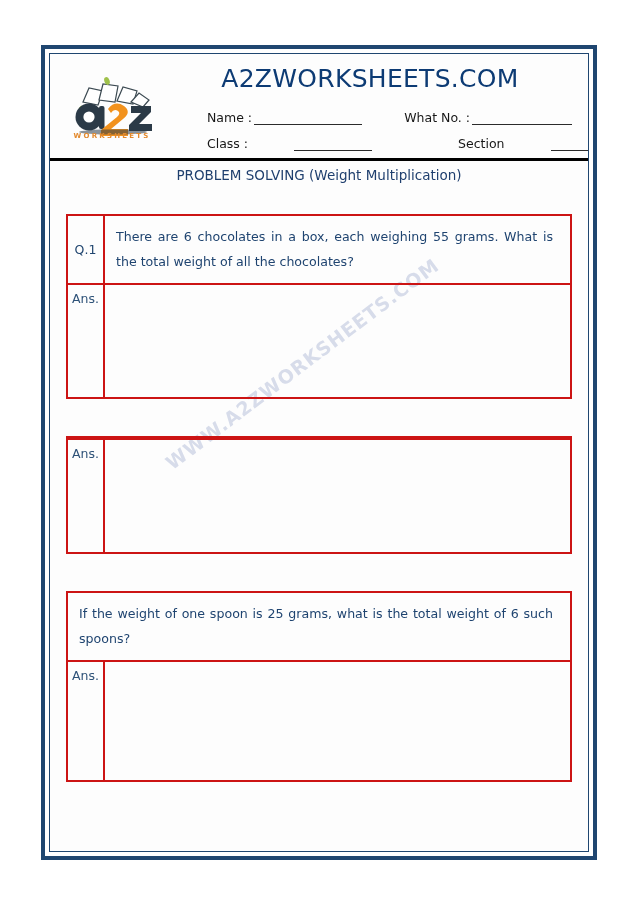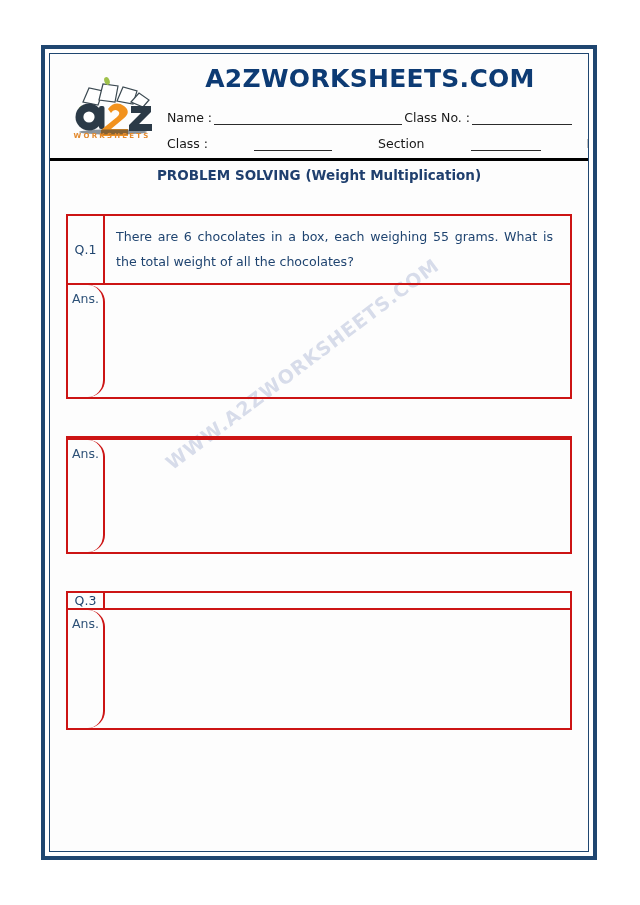--- a/index.html
+++ b/index.html
@@ -81,36 +81,36 @@
     letter-spacing: 2.2px;
     color: #e38a2e;
   }
   #site-title {
     position: absolute;
     left: 108px;
     right: 6px;
     top: 10px;
     text-align: center;
     font-size: 25px;
-    font-weight: bold;
+    font-weight: normal;
     color: #0d3b74;
     letter-spacing: 0.3px;
   }
   .field-row {
     position: absolute;
     left: 117px;
     right: 14px;
     display: flex;
     align-items: flex-end;
     font-size: 12.5px;
     color: #171717;
   }
   #field-row-1 { top: 56px; }
   #field-row-2 { top: 82px; gap: 44px; }
-  .field-label { white-space: nowrap; }
+  .field-label { white-space: nowrap; margin-left: 40px; }
   .field-line {
     border-bottom: 1px solid #2b2b2b;
     height: 12px;
     margin: 0 2px;
   }
   .grow { flex: 1 1 auto; }
   .w70 { width: 70px; flex: 0 0 70px; }
   .w78 { width: 78px; flex: 0 0 78px; }
   .w95 { width: 95px; flex: 0 0 95px; }
   .w100 { width: 100px; flex: 0 0 100px; }
@@ -125,21 +125,21 @@
   }
 
   
   #worksheet-title {
     position: absolute;
     left: 0;
     right: 0;
     top: 113px;
     text-align: center;
     font-size: 13.5px;
-    font-weight: bold;
+    font-weight: normal;
     color: #1f3f6e;
     z-index: 5;
   }
 
   
   #blocks {
     position: absolute;
     left: 16px;
     right: 16px;
     top: 160px;
@@ -180,21 +180,20 @@
   .ans-cell {
     flex: 0 0 37px;
     border-right: 2px solid #cc1414;
     box-sizing: border-box;
     display: flex;
     align-items: flex-start;
     justify-content: center;
     padding-top: 6px;
     font-size: 12.5px;
     color: #2e5278;
-    border-radius: 17px;
   }
   .ansbox-cell {
     flex: 1 1 auto;
   }
   .qrow.answer { min-height: 112px; }
   .qblock.b3 .qrow.answer { min-height: 118px; }
 </style>
 </head>
 <body>
 
@@ -233,21 +232,21 @@
           <ellipse cx="50" cy="56" rx="34" ry="2.6" fill="#2b3a47" opacity="0.55"></ellipse>
         </svg>
         <div id="logo-word">WORKSHEETS</div>
       </div>
 
       <div id="site-title">A2ZWORKSHEETS.COM</div>
 
       <div class="field-row" id="field-row-1">
         <span class="field-label">Name :</span>
         <span class="field-line grow"></span>
-        <span class="field-label">Class No. :</span>
+        <span class="field-label">What No. :</span>
         <span class="field-line w100"></span>
       </div>
 
       <div class="field-row" id="field-row-2">
         <span class="field-label">Class :</span>
         <span class="field-line w78"></span>
         <span class="field-label">Section</span>
         <span class="field-line w70"></span>
         <span class="field-label">Roll :</span>
         <span class="field-line w95"></span>
@@ -275,21 +274,21 @@
         <div class="qrow question">
         </div>
         <div class="qrow answer">
           <div class="ans-cell">Ans.</div>
           <div class="ansbox-cell"></div>
         </div>
       </div>
 
       <div class="qblock b3">
         <div class="qrow question">
-          <div class="qnum-cell">Q.3</div>
+          <div class="qtext-cell">If the weight of one spoon is 25 grams, what is the total weight of 6 such spoons?</div>
         </div>
         <div class="qrow answer">
           <div class="ans-cell">Ans.</div>
           <div class="ansbox-cell"></div>
         </div>
       </div>
 
     </div>
 
   </div>

